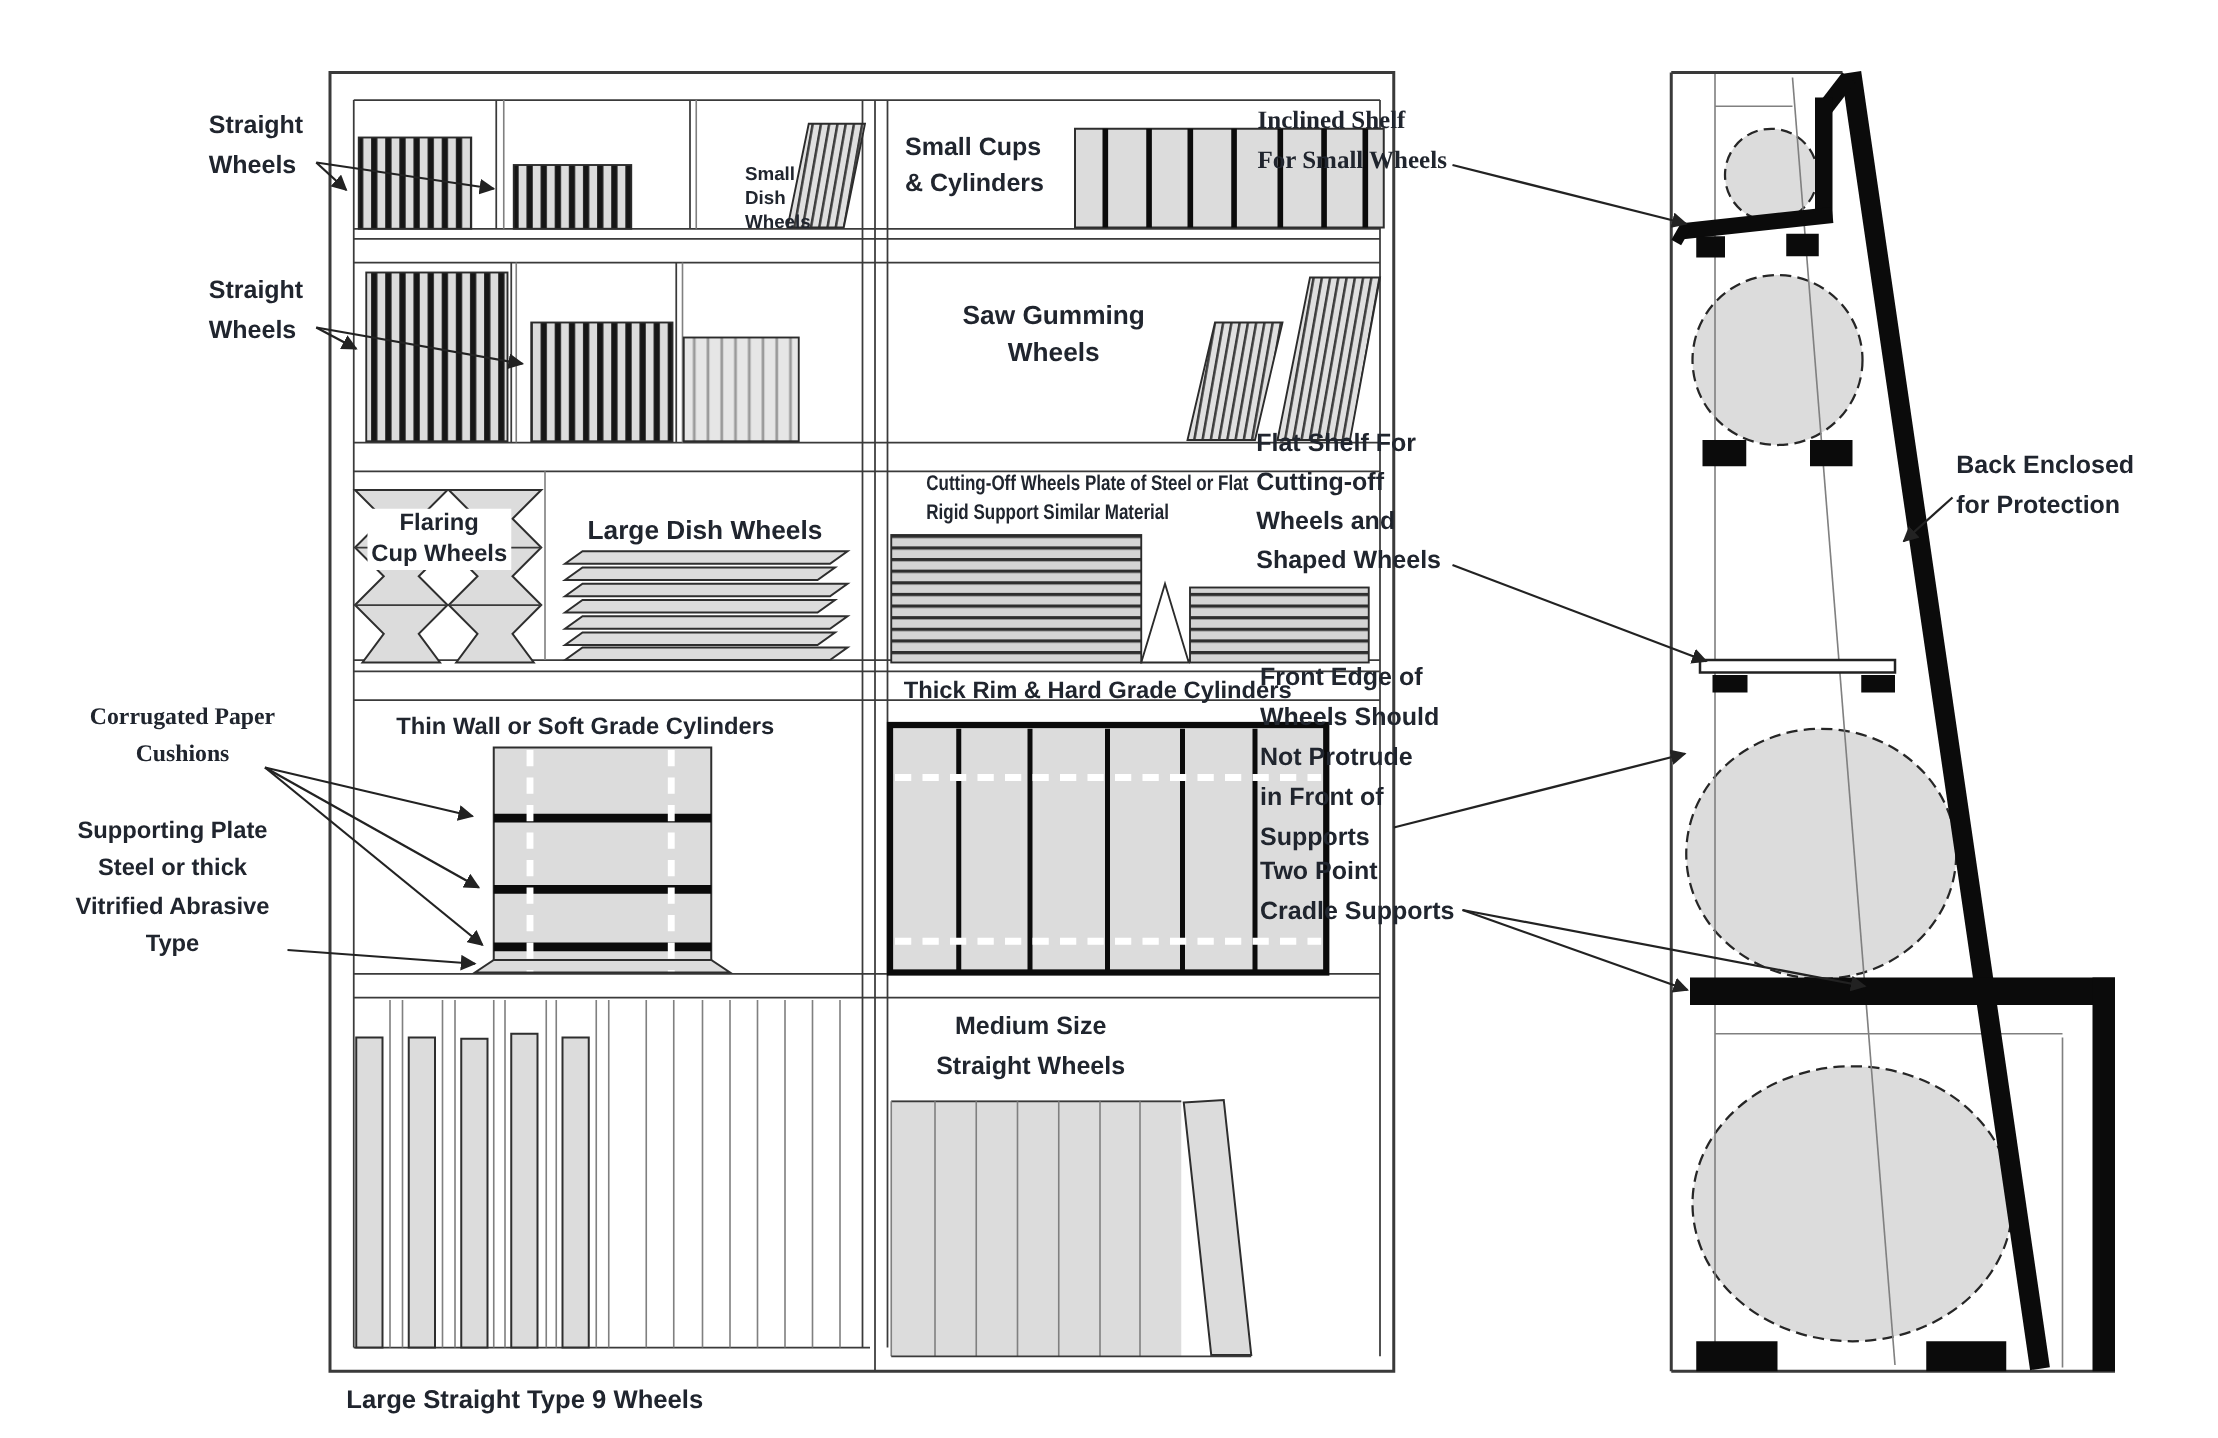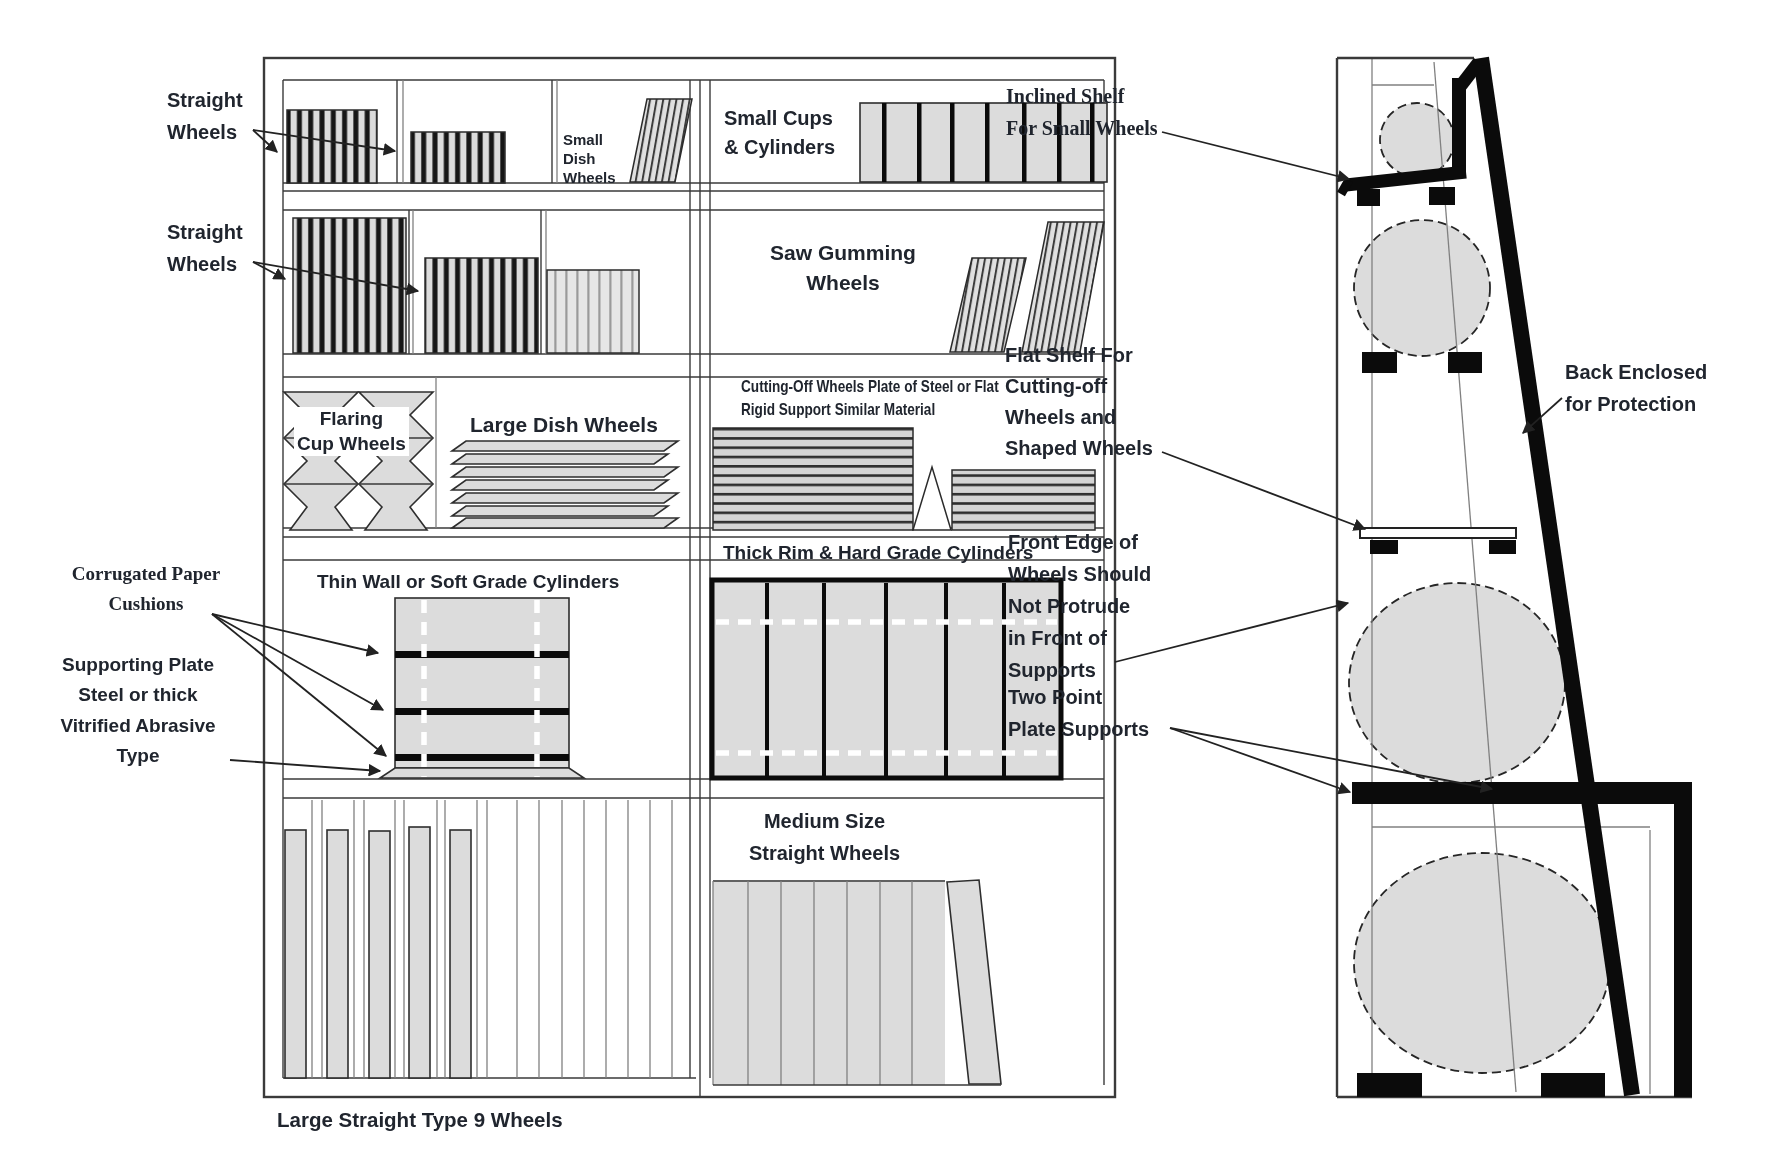--- a/index.html
+++ b/index.html
@@ -8,21 +8,21 @@
     --black:#0b0b0b; --white:#ffffff;
   }
   html,body{margin:0;padding:0;background:var(--background);}
   #stage{position:relative;width:1733px;height:1150px;background:var(--background);
          font-family:"Liberation Sans",sans-serif;overflow:hidden;}
   #art{position:absolute;left:0;top:0;}
   .lbl{position:absolute;font-weight:bold;color:var(--text);
        white-space:pre-line;line-height:1.6;font-size:20px;z-index:3;}
   .center{text-align:center;}
   .tight{line-height:1.45;}
-  .vtight{line-height:1.25;}
+  .vtight{line-height:1.25;margin-left:33px;}
   .mtight{line-height:1.35;}
   .cond{transform:scaleX(0.8);transform-origin:left top;}
   .onwhite{background:var(--background);padding:0 3px;line-height:1.3;}
   
   .ln{stroke:var(--line);stroke-width:1.4;fill:none;}
   .ln2{stroke:var(--line);stroke-width:2.4;fill:none;}
   .lnl{stroke:var(--line_light);stroke-width:1.3;fill:none;}
   .blk{fill:var(--black);stroke:none;}
   .thick{stroke:var(--black);fill:none;}
   .whl{fill:var(--wheel_fill);stroke:#2e2e2e;stroke-width:1.6;}
@@ -313,14 +313,14 @@
 Wheels and
 Shaped Wheels</div>
 
   <div class="lbl" style="left:1008px;top:526px;">Front Edge of
 Wheels Should
 Not Protrude
 in Front of
 Supports</div>
 
   <div class="lbl" style="left:1008px;top:681px;">Two Point
-Plate Supports</div>
+Cradle Supports</div>
 </div>
 
 </body></html>

